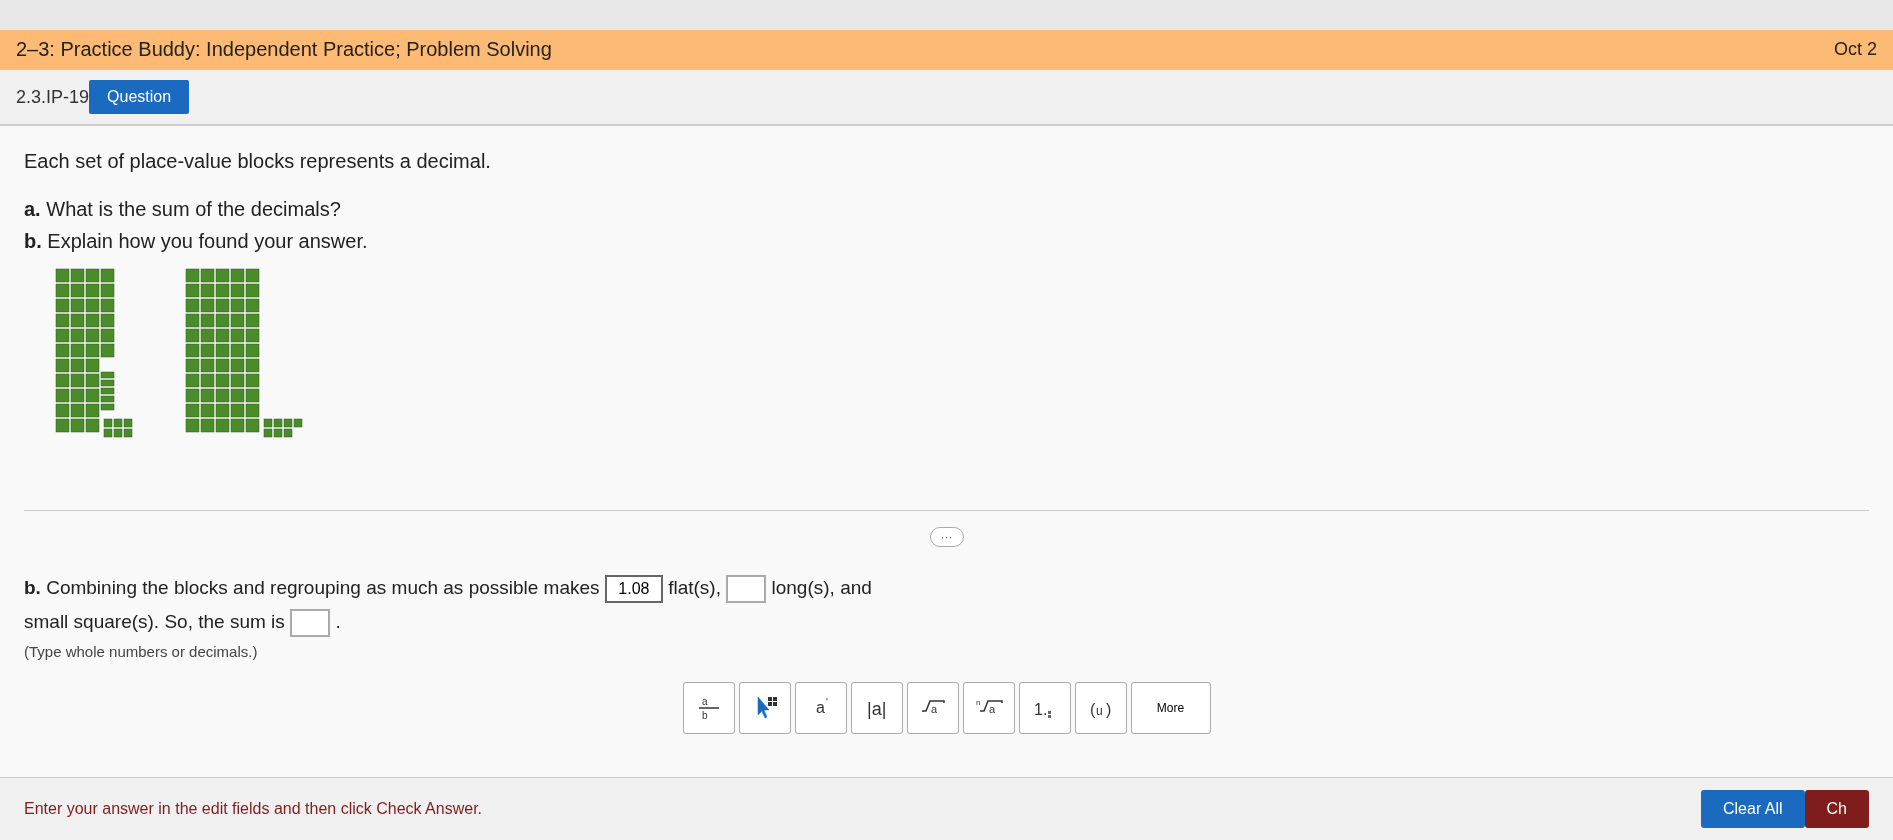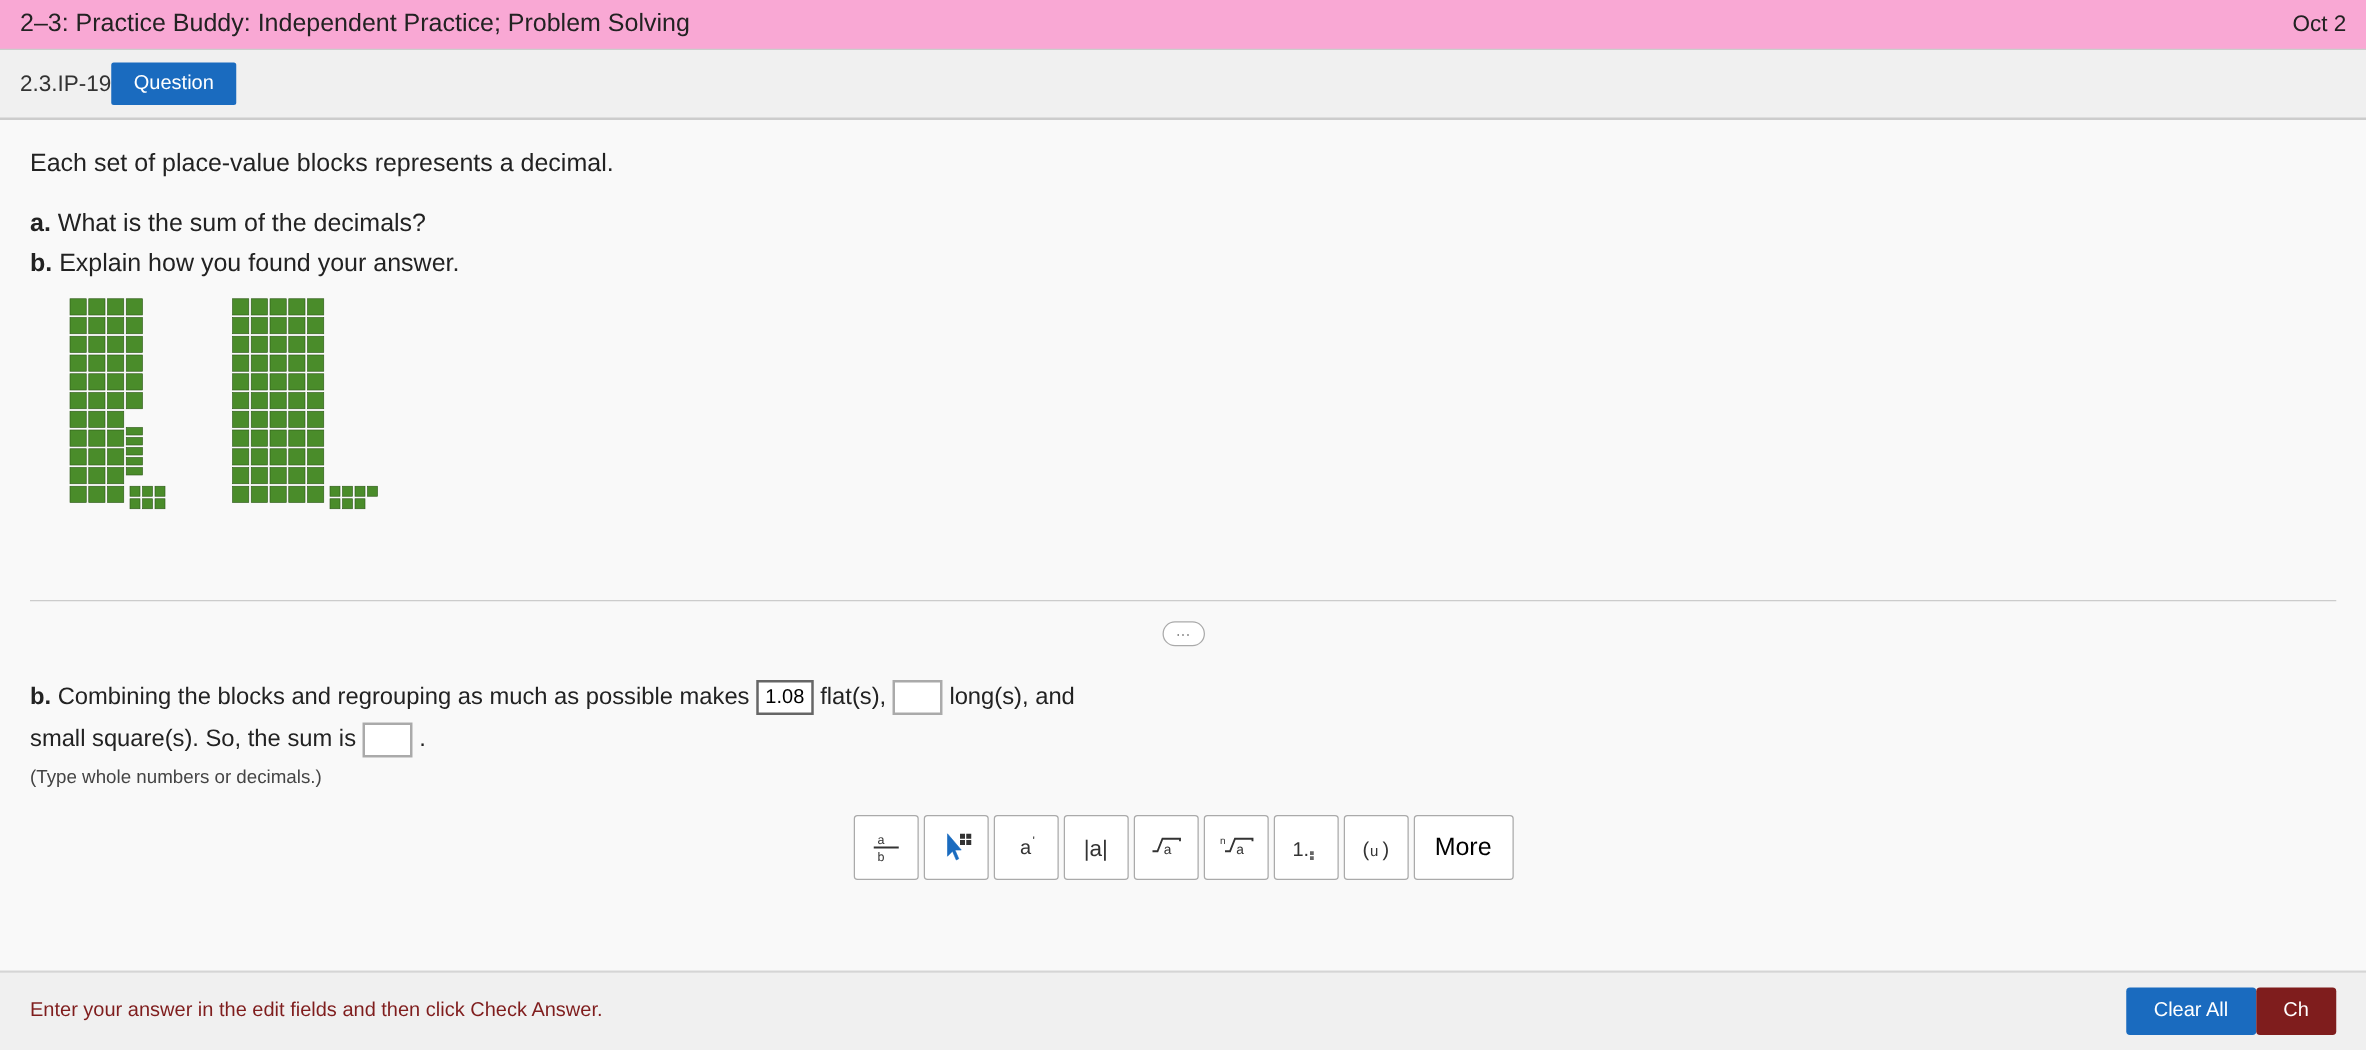--- a/index.html
+++ b/index.html
@@ -9,22 +9,23 @@
       width: 1893px;
       min-height: 840px;
       overflow-x: hidden;
     }
 
     .top-bar {
       display: flex;
       justify-content: space-between;
       align-items: center;
       padding: 8px 16px;
-      background: #f9a8d4;
+      background: #fdba74;
       border-bottom: 1px solid #ccc;
+      margin-top: 30px;
     }
 
     .top-bar-title {
       font-size: 20px;
       font-weight: normal;
       color: #222;
     }
 
     .top-bar-date {
       font-size: 18px;
@@ -174,21 +175,21 @@
 
     .toolbar-btn-more {
       width: 80px;
       height: 52px;
       border: 1px solid #aaa;
       background: #fff;
       cursor: pointer;
       display: flex;
       align-items: center;
       justify-content: center;
-      font-size: 20px;
+      font-size: 12px;
       border-radius: 3px;
     }
 
     .bottom-bar {
       position: fixed;
       bottom: 0;
       left: 0;
       right: 0;
       background: #f0f0f0;
       border-top: 1px solid #ccc;
@@ -401,21 +402,21 @@
   </div>
 
   <div class="expand-btn">
     <button class="expand-dots">···</button>
   </div>
 
   <div class="answer-section">
     <div class="answer-text">
       <span class="bold">b.</span>
       <span> Combining the blocks and regrouping as much as possible makes </span>
-      <input class="inline-input inline-input-filled" type="text" value="1.08" style="width: 46px;">
+      <input class="inline-input inline-input-filled" type="text" value="1.08" style="width: 58px;">
       <span>flat(s),</span>
       <input class="inline-input" type="text" value="" style="width: 40px;">
       <span> long(s), and</span>
       <br>
       <span>small square(s). So, the sum is</span>
       <input class="inline-input" type="text" value="" style="width: 40px;">
       <span>.</span>
     </div>
     <div class="type-hint">(Type whole numbers or decimals.)</div>
 

